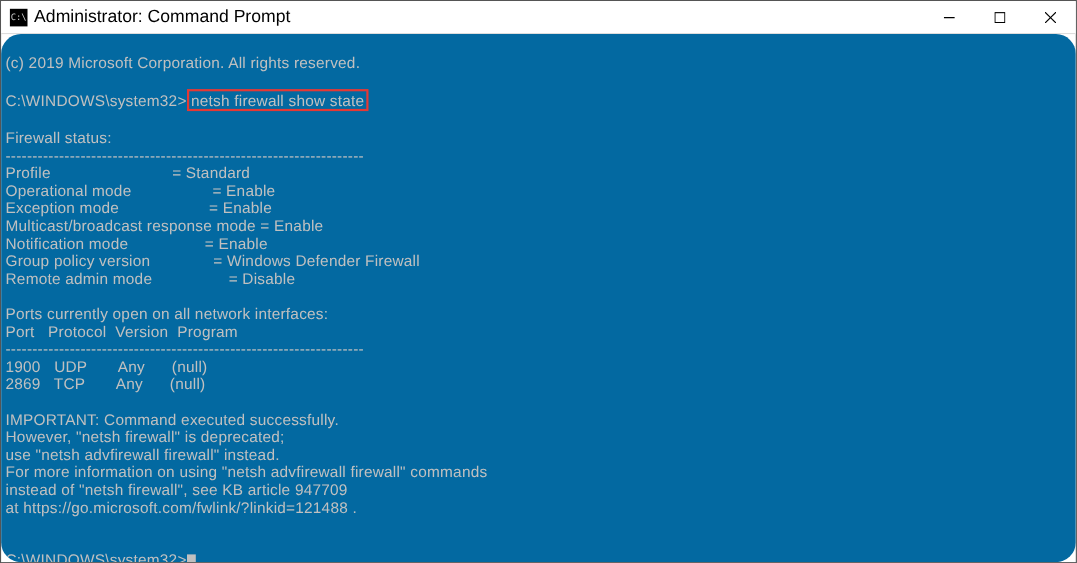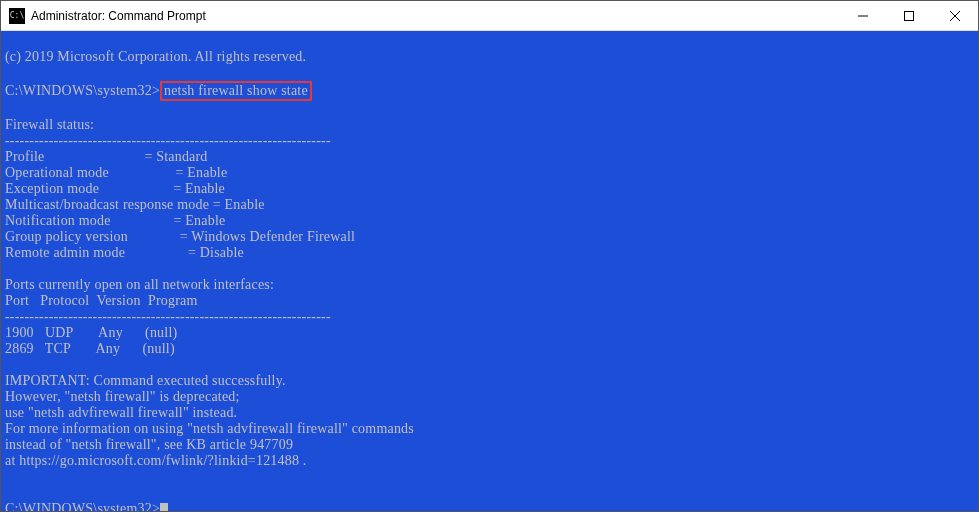--- a/index.html
+++ b/index.html
@@ -19,45 +19,46 @@
   }
   .titlebar-icon {
     width: 16px; height: 16px;
     margin: 0 6px 0 8px;
     background: #000;
     display: flex; align-items: center; justify-content: center;
     font-size: 8px; color: #ccc;
     font-family: monospace;
   }
   .titlebar-title {
-    font-size: 12px;
+    font-size: 16px;
     color: #000;
     flex: 0 0 auto;
   }
   .titlebar-spacer { flex: 1; }
   .titlebar-btn {
     width: 46px; height: 30px;
     display: flex; align-items: center; justify-content: center;
     font-size: 12px;
     color: #000;
   }
   .titlebar-btn svg { width: 10px; height: 10px; }
 
   .console {
     width: 100%;
     height: calc(100% - 30px);
-    background: #1d4ed8;
+    background: #0369a1;
     color: #c0c0c0;
-    font-family: Liberation Serif, serif;
+    font-family: Liberation Sans, sans-serif;
     font-size: 14px;
     line-height: 16px;
     padding: 2px 4px;
     white-space: pre;
     overflow: hidden;
     letter-spacing: 0.2px;
+    border-radius: 18px;
   }
   .highlight-cmd {
     border: 2px solid #e53935;
     padding: 0 2px;
     display: inline-block;
   }
   .cursor {
     display: inline-block;
     width: 8px; height: 14px;
     background: #c0c0c0;

